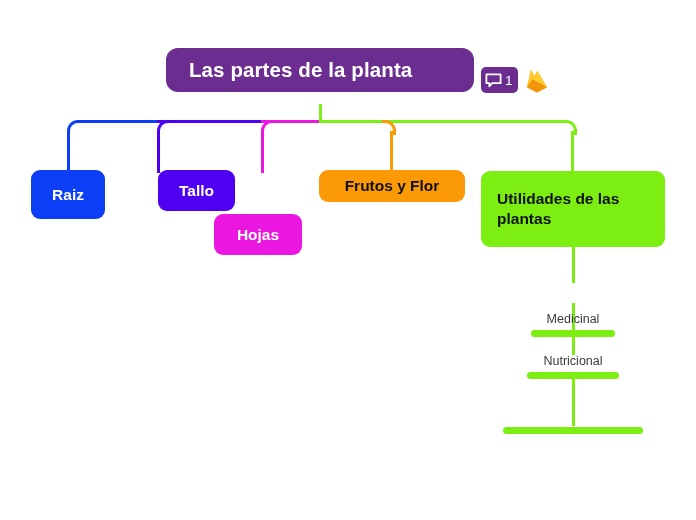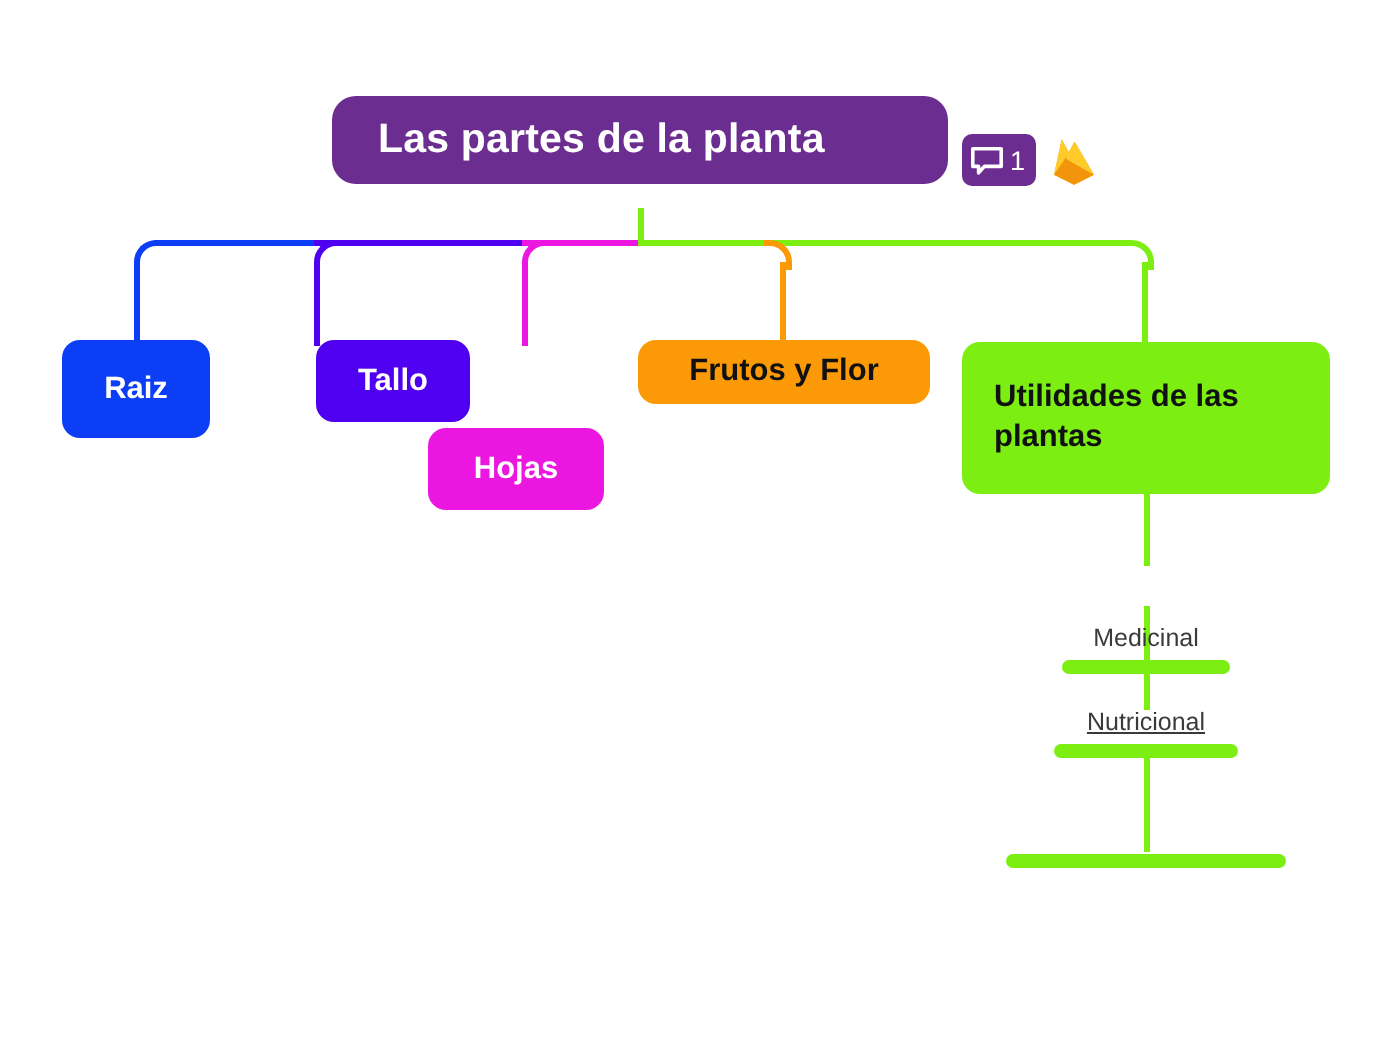--- a/index.html
+++ b/index.html
@@ -200,21 +200,21 @@
   <div class="node branch" id="branch-utilidades" style="background: rgb(124, 238, 18); color: rgb(17, 17, 17);">
     <span class="node-label">Utilidades de las plantas</span>
   </div>
 
   <div class="leaf" id="leaf-medicinal">
     <span class="leaf-text" style="color: rgb(58, 58, 58);">Medicinal</span>
     <div class="leaf-bar" style="background: rgb(124, 238, 18);"></div>
   </div>
 
   <div class="leaf" id="leaf-nutricional">
-    <span class="leaf-text" style="color: rgb(58, 58, 58); text-decoration: underline;">Nutricional</span>
+    <span class="leaf-text" style="color: rgb(58, 58, 58);">Nutricional</span>
     <div class="leaf-bar" style="background: rgb(124, 238, 18);"></div>
   </div>
 
   <div class="leaf" id="leaf-ornamental">
     <div class="leaf-bar" style="background: rgb(124, 238, 18);"></div>
   </div>
 
 </div>
 
 </body></html>

